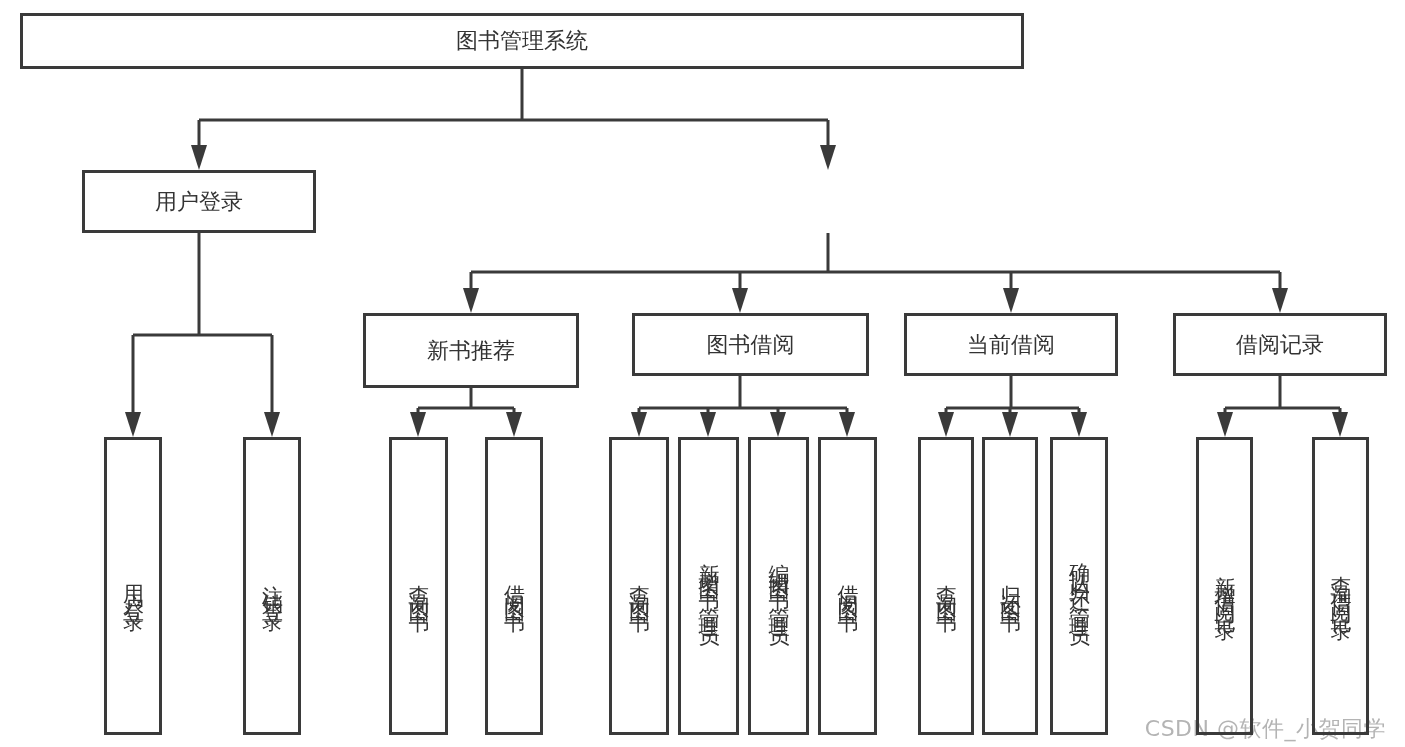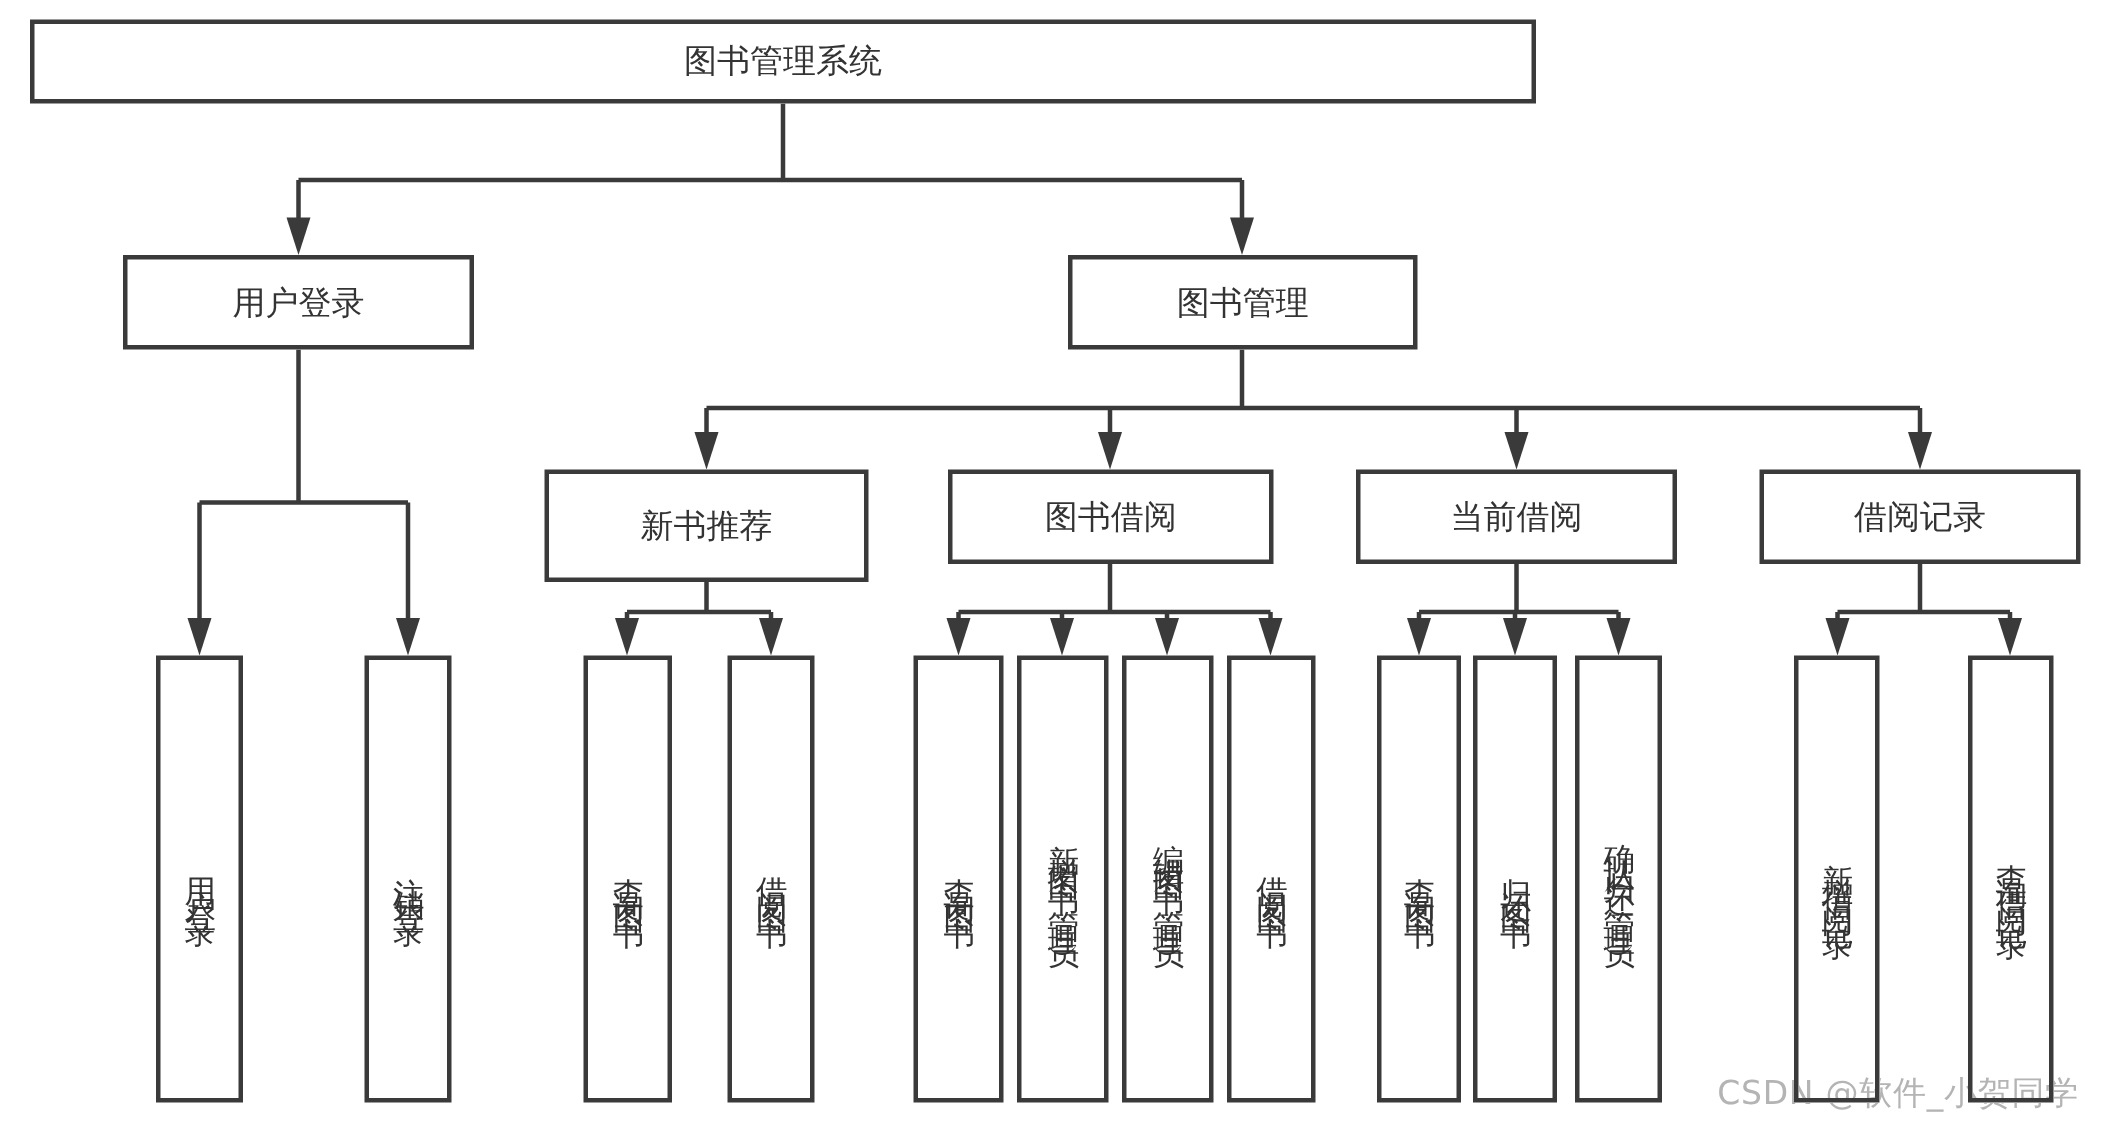--- a/index.html
+++ b/index.html
@@ -56,28 +56,25 @@
     <polygon points="1340,437 1332,412 1348,412" fill="#3a3a3a" stroke="none"></polygon>
   </svg>
 
   <div class="node" style="left:20px;top:13px;width:1004px;height:56px">
     <span>图书管理系统</span>
   </div>
 
   <div class="node" style="left:82px;top:170px;width:234px;height:63px">
     <span>用户登录</span>
   </div>
-  <div class="node" style="left:712px;top:170px;width:233px;height:63px">
-    <span>图书管理</span>
-  </div>
 
   <div class="node" style="left:363px;top:313px;width:216px;height:75px">
     <span>新书推荐</span>
   </div>
-  <div class="node" style="left:632px;top:313px;width:217px;height:63px">
+  <div class="node" style="left:632px;top:313px;width:237px;height:63px">
     <span>图书借阅</span>
   </div>
   <div class="node" style="left:1173px;top:313px;width:214px;height:63px">
     <span>借阅记录</span>
   </div>
   <div class="node" style="left:904px;top:313px;width:214px;height:63px">
     <span>当前借阅</span>
   </div>
 
   <div class="node leaf" style="left:104px;top:437px;width:58px;height:298px">

